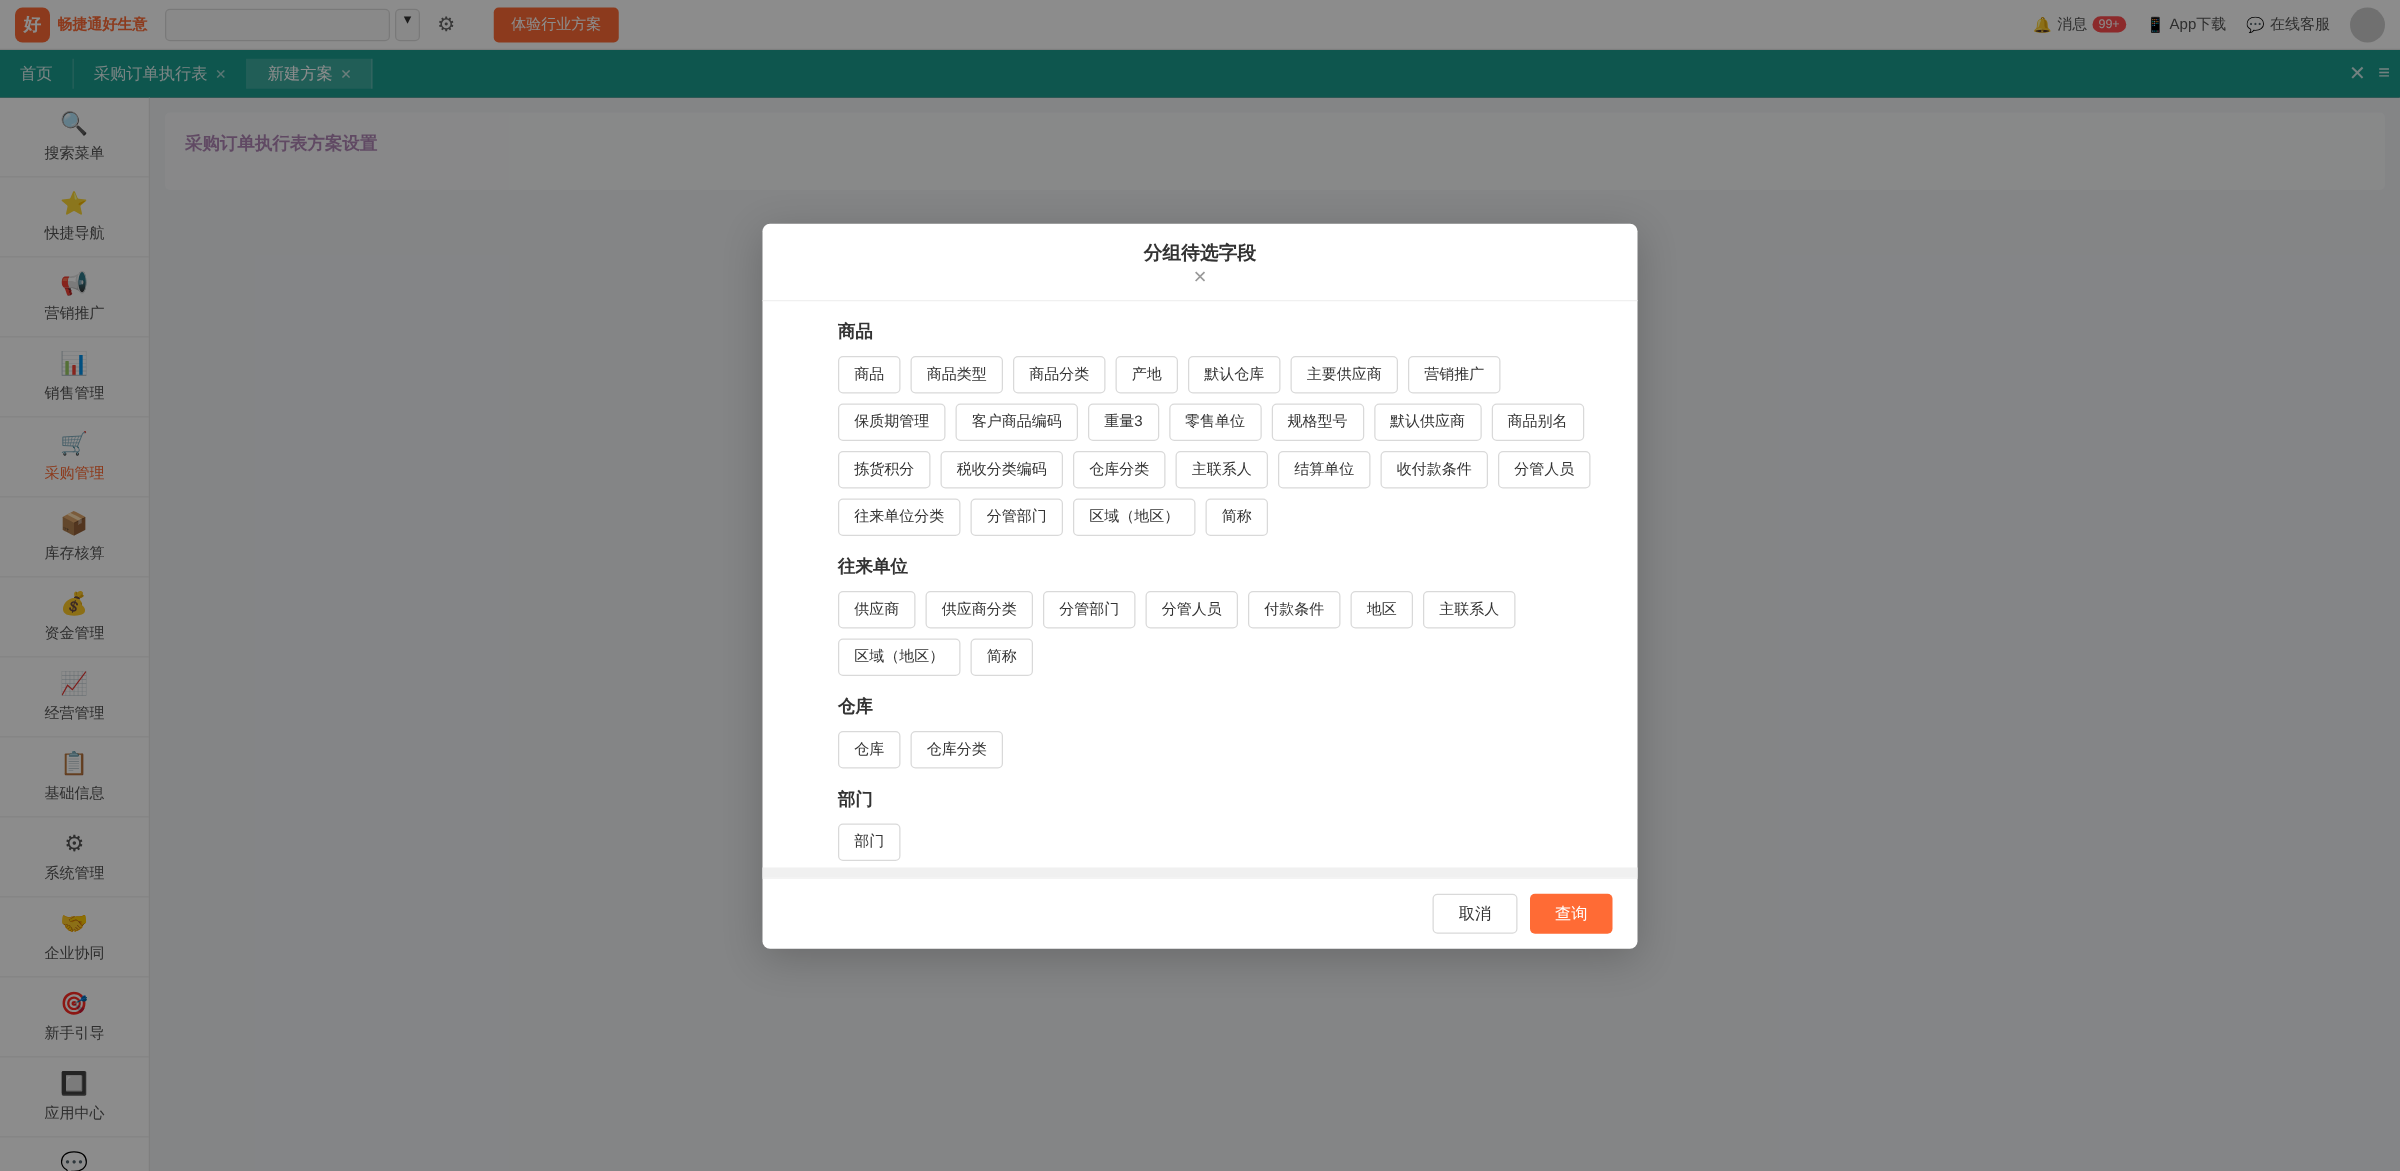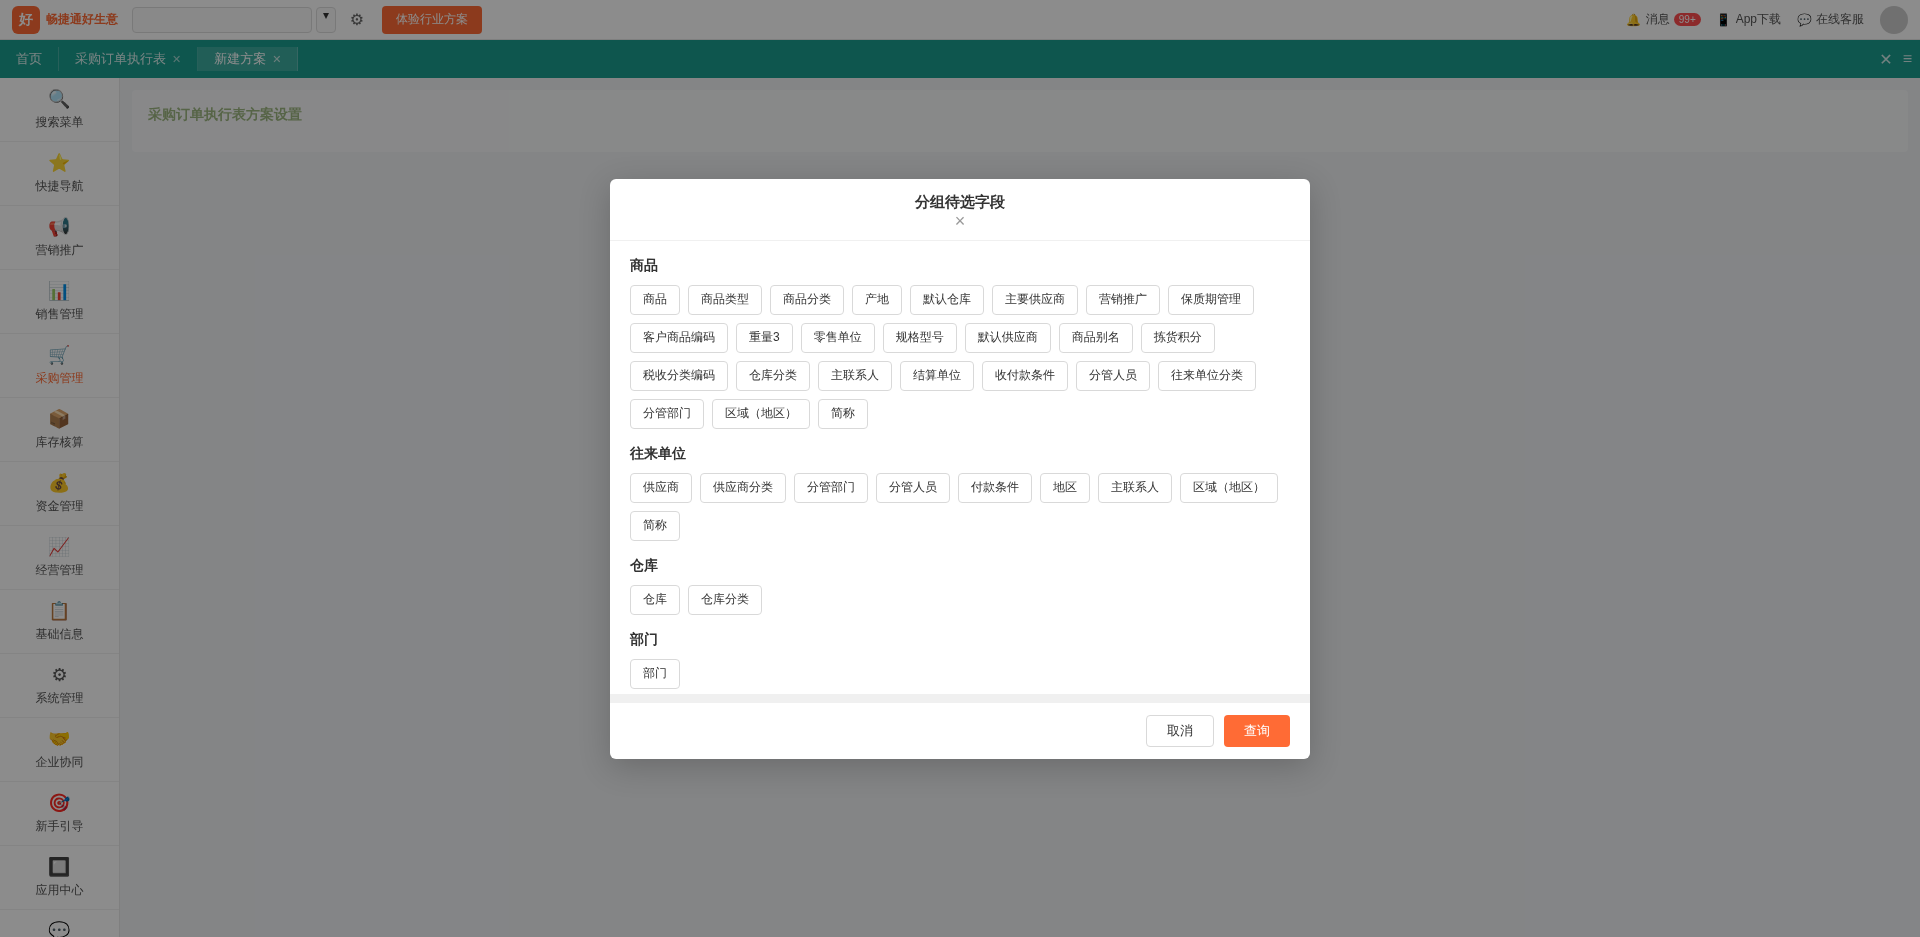--- a/index.html
+++ b/index.html
@@ -51,21 +51,21 @@
       font-size: 12px;
       cursor: pointer;
     }
     .header-gear {
       margin-left: 8px;
       width: 26px; height: 26px;
       display: flex; align-items: center; justify-content: center;
       cursor: pointer; color: #666; font-size: 16px;
     }
     .header-btn {
-      margin-left: 12px;
+      margin-left: 25px;
       height: 28px;
       background: #ff6b35;
       color: #fff;
       border: none;
       border-radius: 4px;
       padding: 0 14px;
       font-size: 12px;
       cursor: pointer;
     }
     .header-right {
@@ -172,21 +172,21 @@
 
     
     .page-bg {
       background: #fff;
       border-radius: 4px;
       padding: 16px;
       opacity: 0.5;
     }
     .page-title-bar {
       font-size: 14px;
-      color: #4d7c0f;
+      color: #701a75;
       margin-bottom: 12px;
       font-weight: bold;
     }
 
     
     .modal-overlay {
       position: fixed;
       top: 0; left: 0; right: 0; bottom: 0;
       background: rgba(0,0,0,0.45);
       z-index: 200;
@@ -251,20 +251,21 @@
       border-radius: 4px;
       background: #ff6b35;
       color: #fff;
       font-size: 13px;
       cursor: pointer;
     }
 
     
     .field-section {
       margin-bottom: 16px;
+      margin-left: 40px;
     }
     .field-section-title {
       font-size: 14px;
       font-weight: bold;
       color: #333;
       margin-bottom: 10px;
     }
     .field-tags {
       display: flex;
       flex-wrap: wrap;

